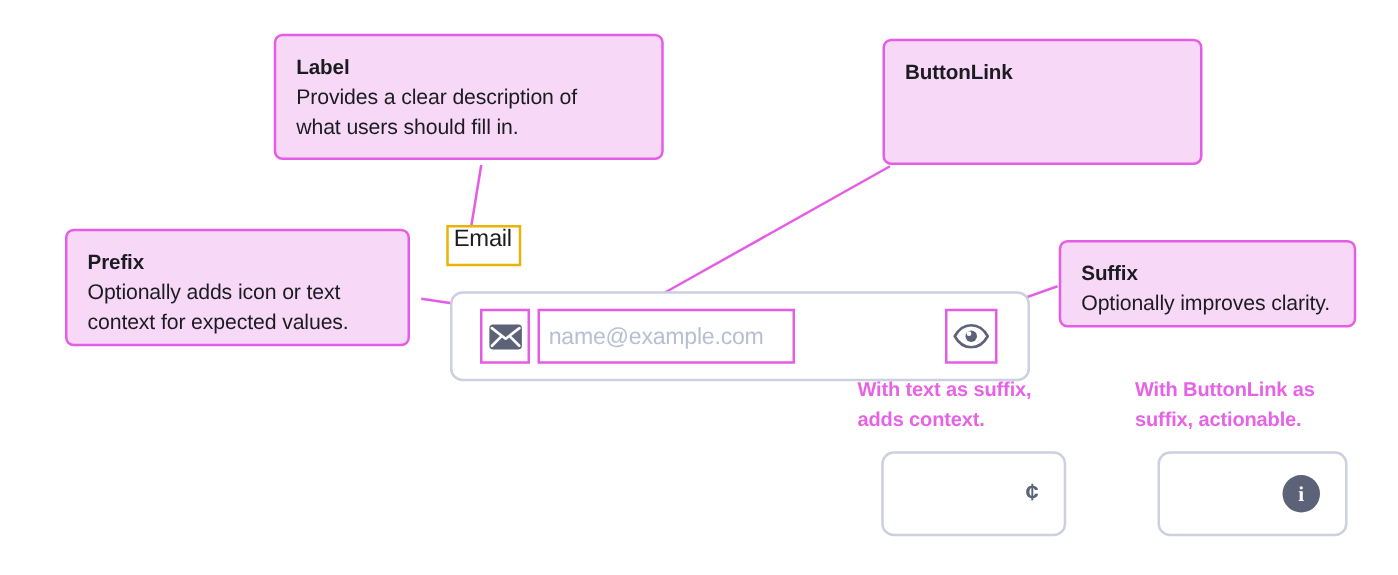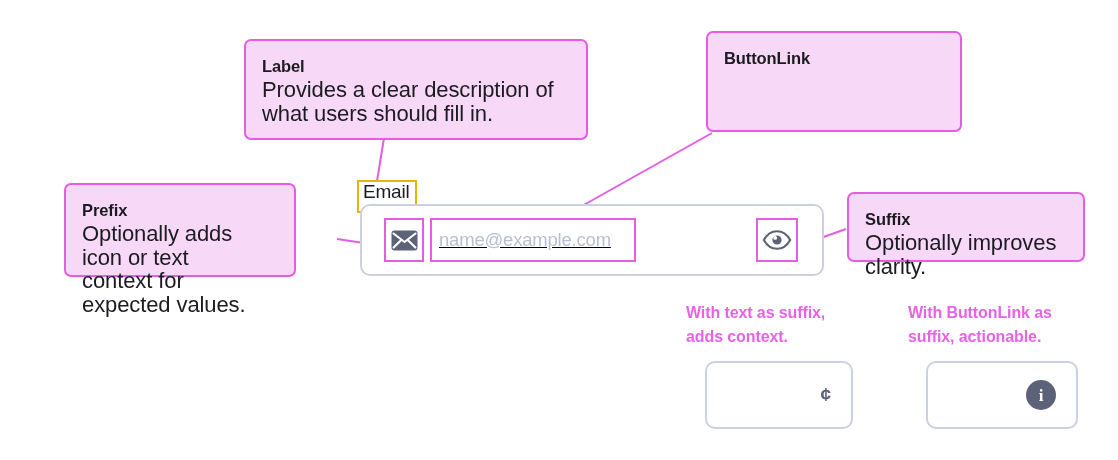--- a/index.html
+++ b/index.html
@@ -32,30 +32,30 @@
     color: #1b1b22;
   }
   .callout .c-title {
     font-weight: bold;
     font-size: 16.5px;
     line-height: 23px;
     letter-spacing: -0.1px;
     display: block;
   }
   .callout .c-body {
-    font-size: 22px;
+    font-size: 17px;
     line-height: 23.5px;
     letter-spacing: -0.1px;
     display: block;
     white-space: pre-line;
   }
 
-  #callout-label      { left: 219px; top: 39px;  width: 344px; height: 101px; margin-left: 25px; }
+  #callout-label      { left: 219px; top: 27px;  width: 312px; height: 101px; }
   #callout-placeholder{ left: 706px; top: 31px;  width: 256px; height: 101px; }
-  #callout-prefix     { left: 64px;  top: 183px; width: 232px; height: 94px; }
+  #callout-prefix     { left: 52px;  top: 183px; width: 276px; height: 94px; }
   #callout-suffix     { left: 847px; top: 192px; width: 238px; height: 70px; }
 
   
   .connectors {
     position: absolute;
     left: 0; top: 0;
     width: 1118px; height: 460px;
     pointer-events: none;
   }
 
@@ -77,31 +77,30 @@
     font-size: 19px;
     color: #1b1b22;
     letter-spacing: -0.2px;
     line-height: 1;
   }
 
   
   #main-input {
     position: absolute;
     left: 360px;
-    top: 204px;
+    top: 233px;
     width: 464px;
     height: 72px;
     border: 2px solid #ccd0e0;
     border-radius: 10px;
     box-sizing: border-box;
     background: #ffffff;
     display: flex;
     align-items: center;
     padding: 0 12px;
-    text-decoration: underline;
   }
 
   .hl-box {
     border: 2px solid #e55ce5;
     box-sizing: border-box;
     display: flex;
     align-items: center;
     justify-content: center;
   }
 

